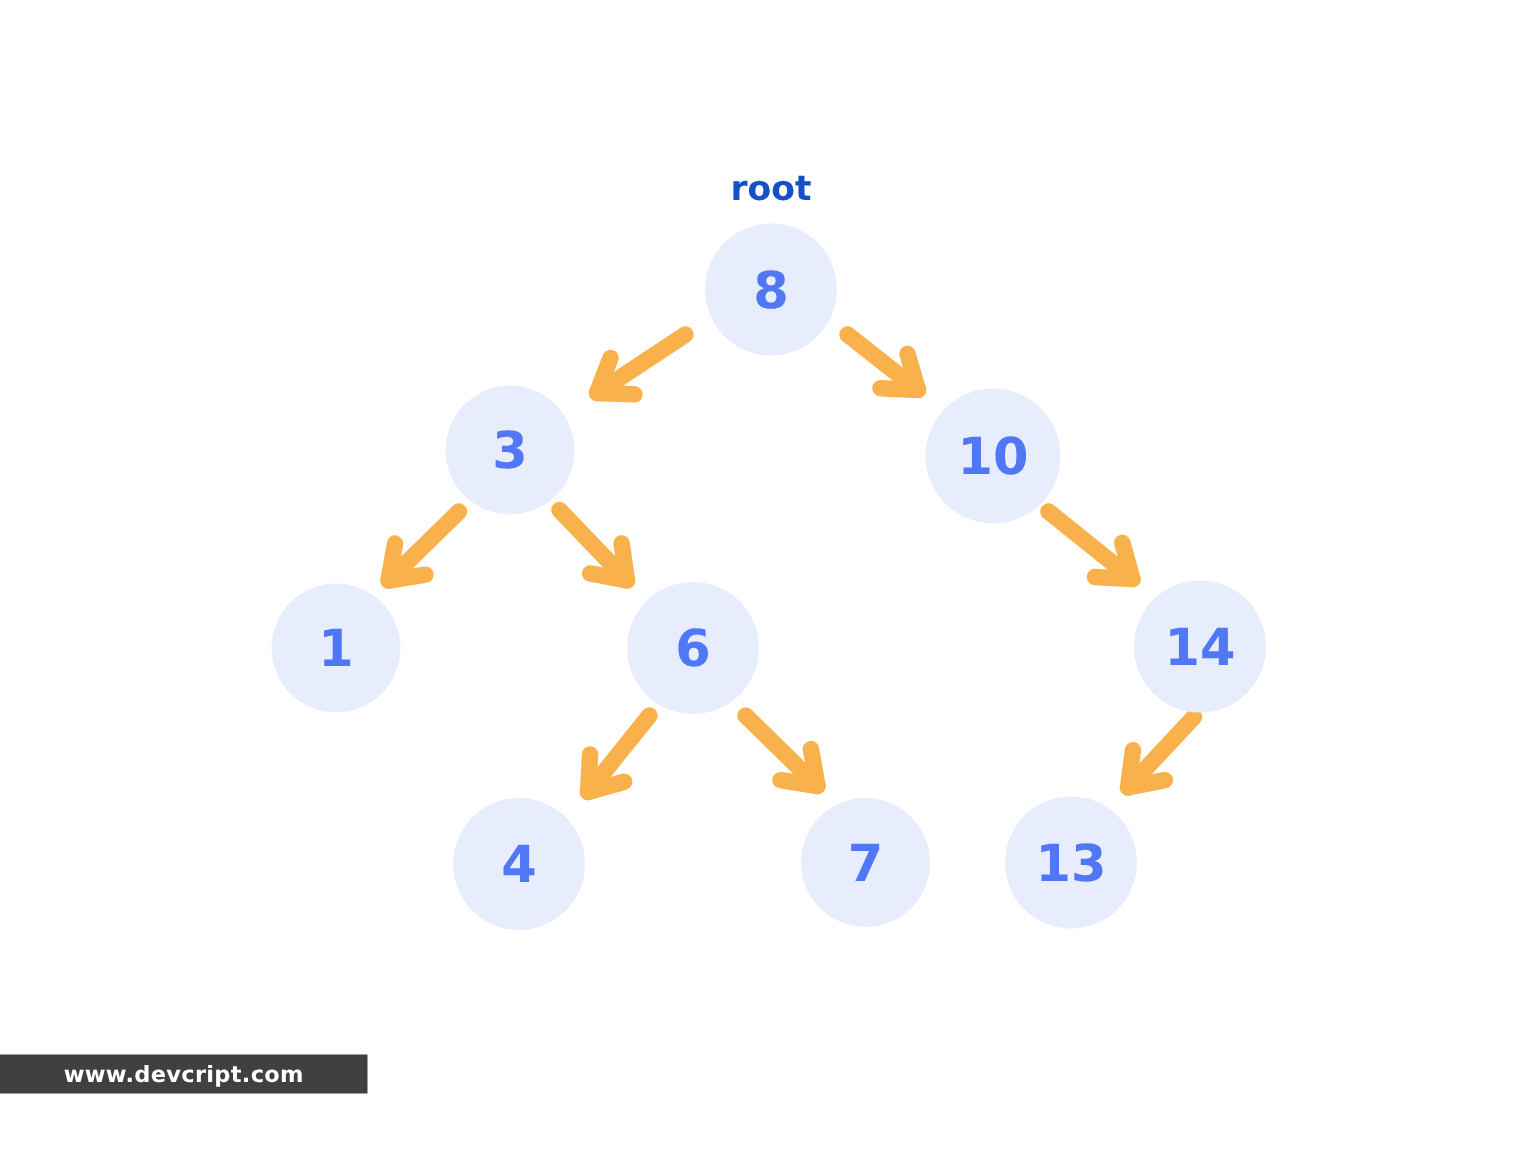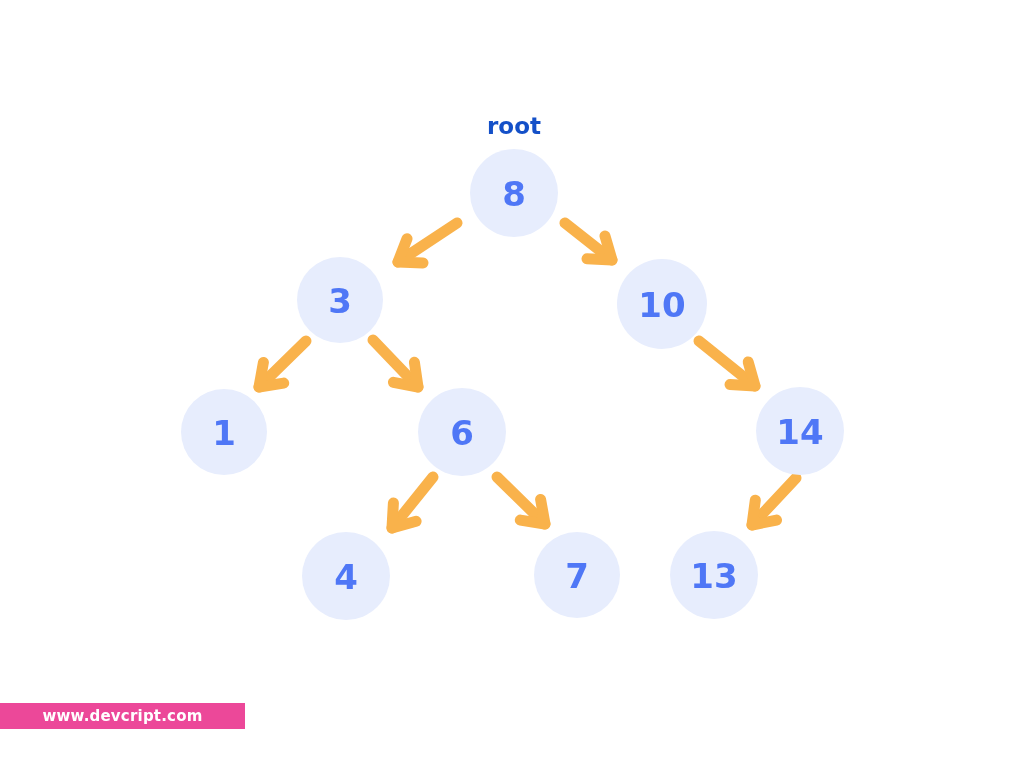--- a/index.html
+++ b/index.html
@@ -153,15 +153,15 @@
         <text x="577" y="576" fill="#4f77f6" class="node-value-text">7</text>
       </g>
       <g>
         <circle cx="714" cy="575" r="44" fill="#e7edfd" class="node-circle"></circle>
         <text x="714" y="576" fill="#4f77f6" class="node-value-text">13</text>
       </g>
       <text x="514" y="126" fill="#1450c8" class="root-label-text">root</text>
     </svg>
 </div>
 
-<div id="watermark-banner" style="background: #ec4899;">
+<div id="watermark-banner" style="background: #404040;">
   <span id="watermark-text" style="color: rgb(255, 255, 255);">www.devcript.com</span>
 </div>
 
 </body></html>

